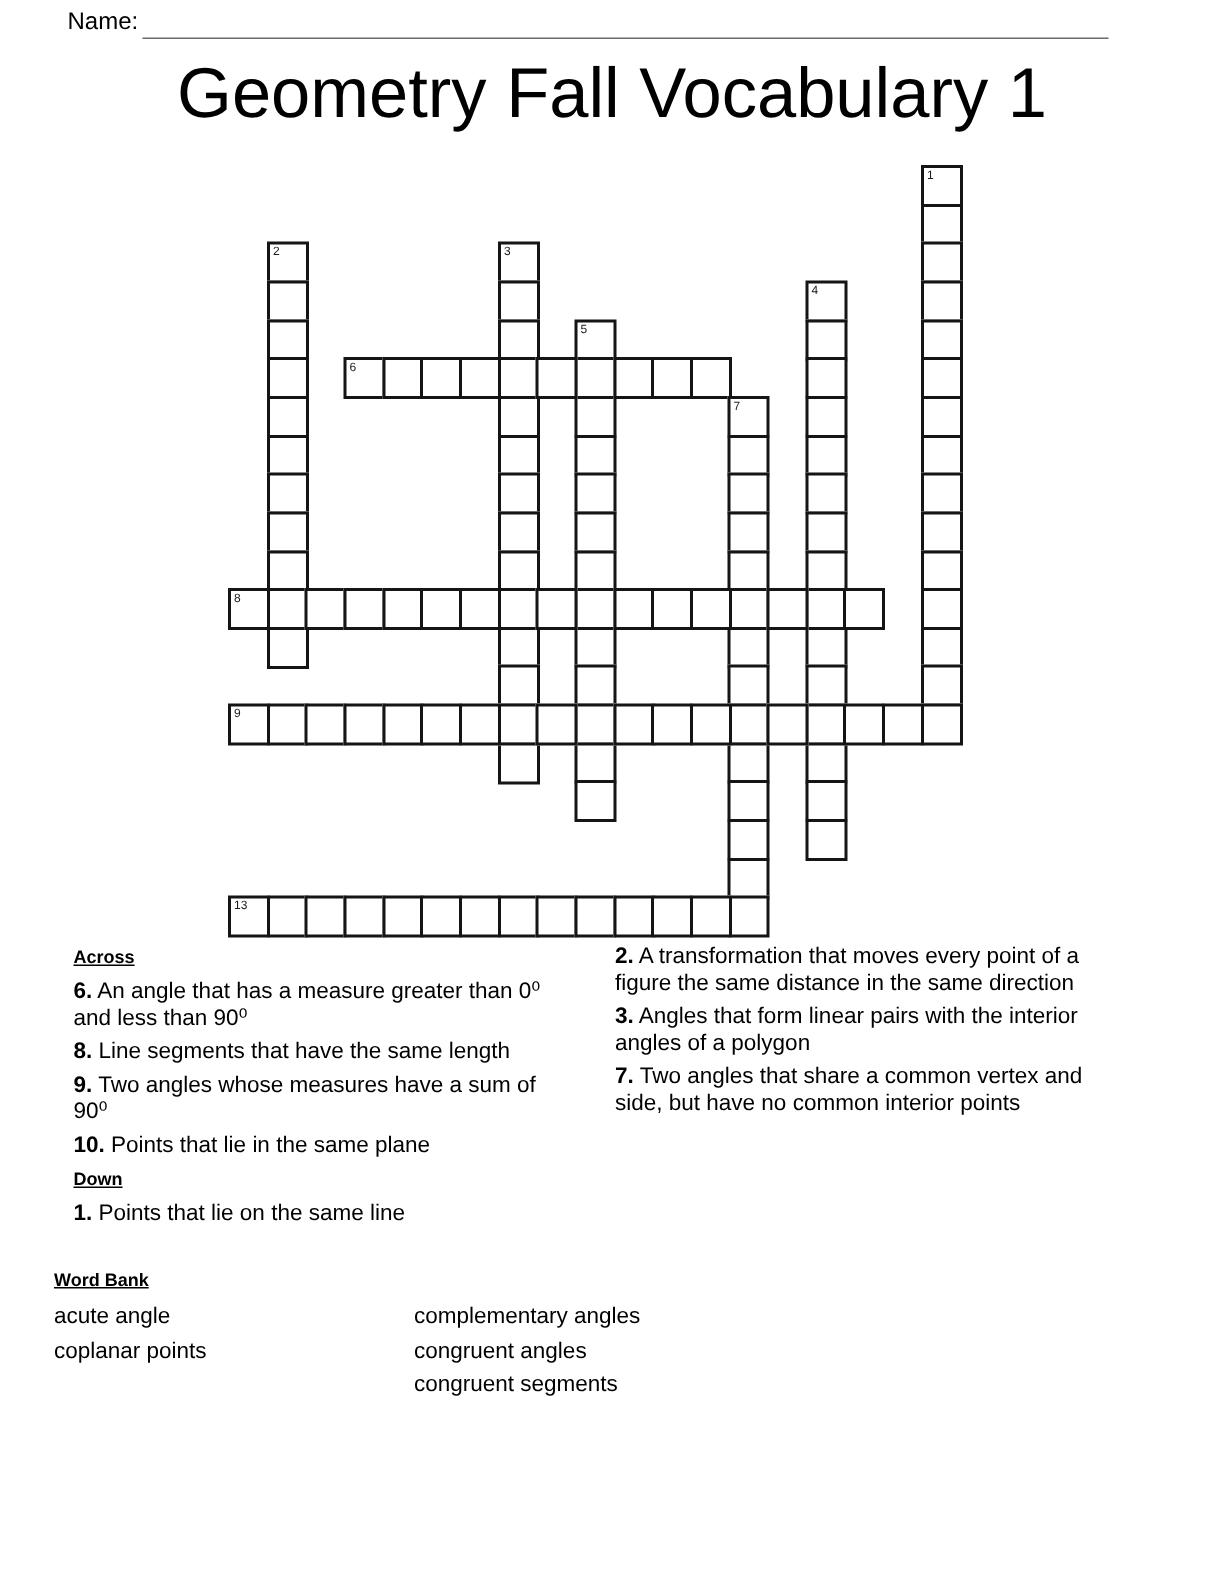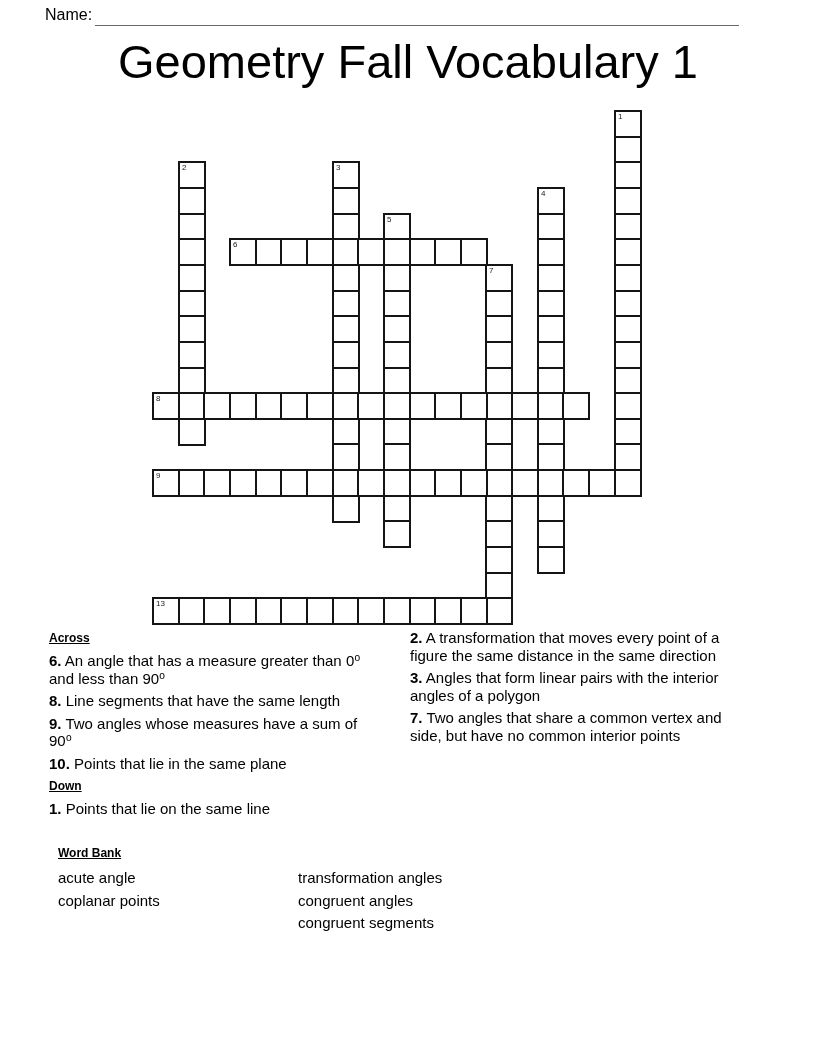--- a/index.html
+++ b/index.html
@@ -21,21 +21,21 @@
 
   
   .clues-left{position:absolute;left:49px;top:629px;width:317px;}
   .clues-right{position:absolute;left:410px;top:629px;width:338px;}
   .section-heading{font-size:12px;font-weight:bold;text-decoration:underline;
                    margin:0 0 5px 0;line-height:18px;}
   .clue{font-size:15px;line-height:17.5px;margin:0 0 5px 0;}
   .clue b{font-weight:bold;}
 
   
-  .word-bank{position:absolute;left:58px;top:844px;width:730px;}
+  .word-bank{position:absolute;left:36px;top:844px;width:730px;}
   .wb-columns{display:flex;margin-top:4px;}
   .wb-col{flex:0 0 auto;}
   .wb-col-1{width:238px;}
   .wb-col-2{width:240px;}
   .wb-item{font-size:15px;line-height:22.7px;}
 </style>
 </head>
 <body>
 
 <div class="page">
@@ -216,20 +216,20 @@
   </div>
 
   <div class="word-bank">
     <div class="section-heading">Word Bank</div>
     <div class="wb-columns">
       <div class="wb-col wb-col-2">
         <div class="wb-item">acute angle</div>
         <div class="wb-item">coplanar points</div>
       </div>
       <div class="wb-col wb-col-3">
-        <div class="wb-item">transformation angles</div>
+        <div class="wb-item">complementary angles</div>
         <div class="wb-item">congruent angles</div>
         <div class="wb-item">congruent segments</div>
       </div>
     </div>
   </div>
 
 </div>
 
 </body></html>

